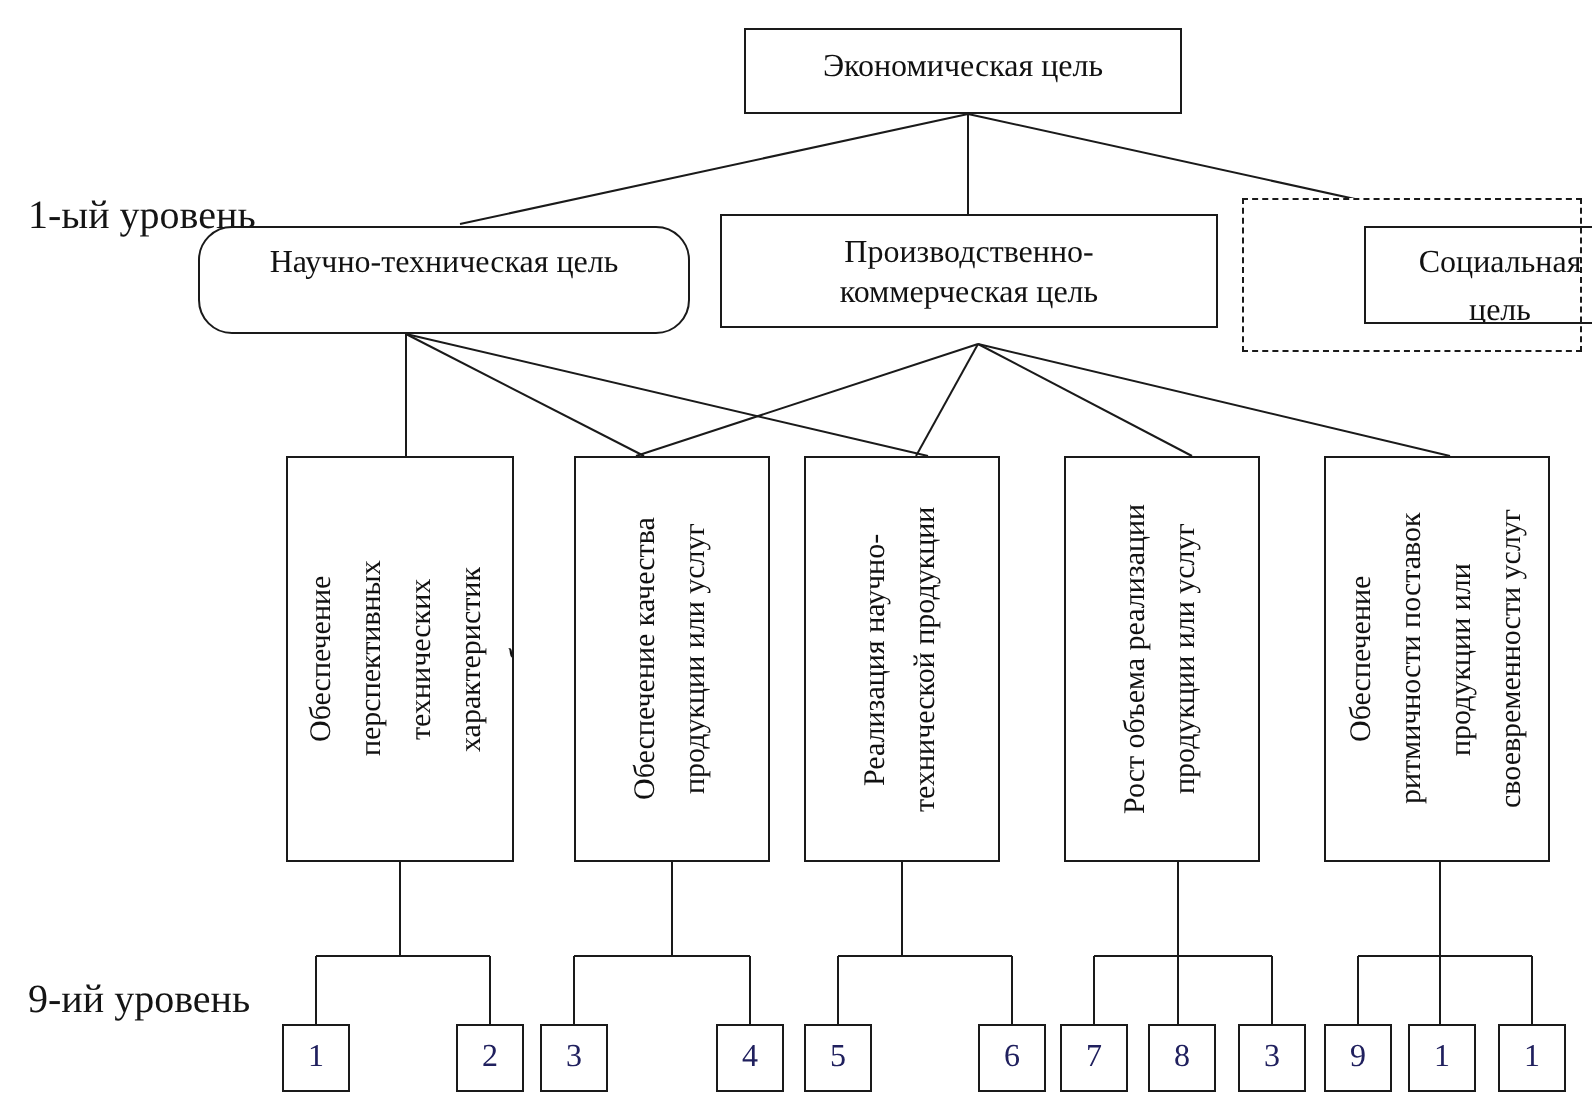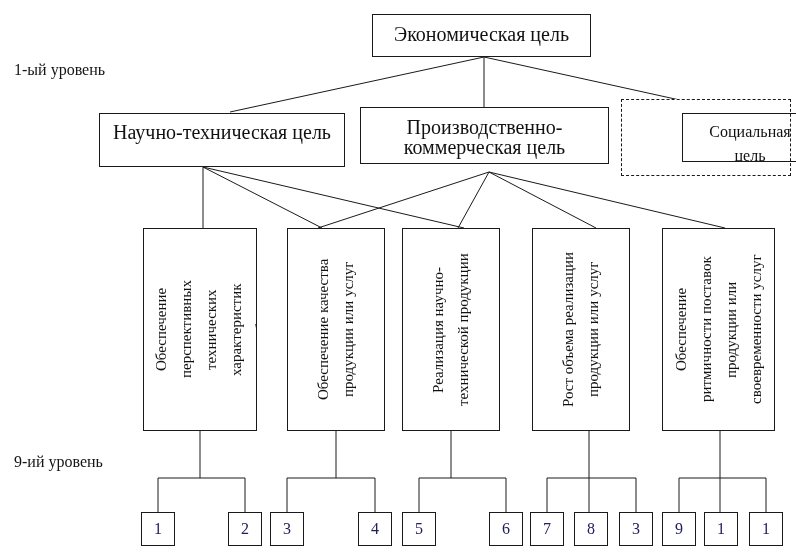--- a/index.html
+++ b/index.html
@@ -1,29 +1,29 @@
 <!DOCTYPE html>
 <html><head>
 <meta charset="utf-8">
 <style>
   html,body{margin:0;padding:0;background:#fff;}
   #canvas{
     position:relative;width:796px;height:557px;background:#fff;overflow:hidden;
     font-family:"Liberation Serif","DejaVu Serif",serif;color:#111;
   }
   .lvl-label{
-    position:absolute;font-size:16px;white-space:nowrap;color:#141414;
+    position:absolute;font-size:20px;white-space:nowrap;color:#141414;margin-top:36px;
   }
   .node{
     position:absolute;border:1px solid #1a1a1a;background:#fff;
-    box-sizing:border-box;text-align:center;font-size:20px;line-height:20px;
+    box-sizing:border-box;text-align:center;font-size:16px;line-height:20px;
     white-space:pre-line;overflow:hidden;
   }
   .root{padding-top:9px;}
-  .l2a{padding-top:8px;}
+  .l2a{padding-top:8px;border-radius:17px;}
   .l2b{padding-top:9px;}
   .dashed-frame{
     position:absolute;border:1px dashed #1a1a1a;background:#fff;box-sizing:border-box;
   }
   .l2c{position:absolute;left:16px;top:13px;width:136px;height:49px;
     border:1px solid #1a1a1a;box-sizing:border-box;text-align:center;
     font-size:16px;line-height:24px;padding-top:6px;white-space:pre-line;overflow:hidden;margin-left:44px;}
   .vbox{
     position:absolute;top:228px;height:203px;border:1px solid #1a1a1a;background:#fff;
     box-sizing:border-box;display:flex;justify-content:center;overflow:hidden;

